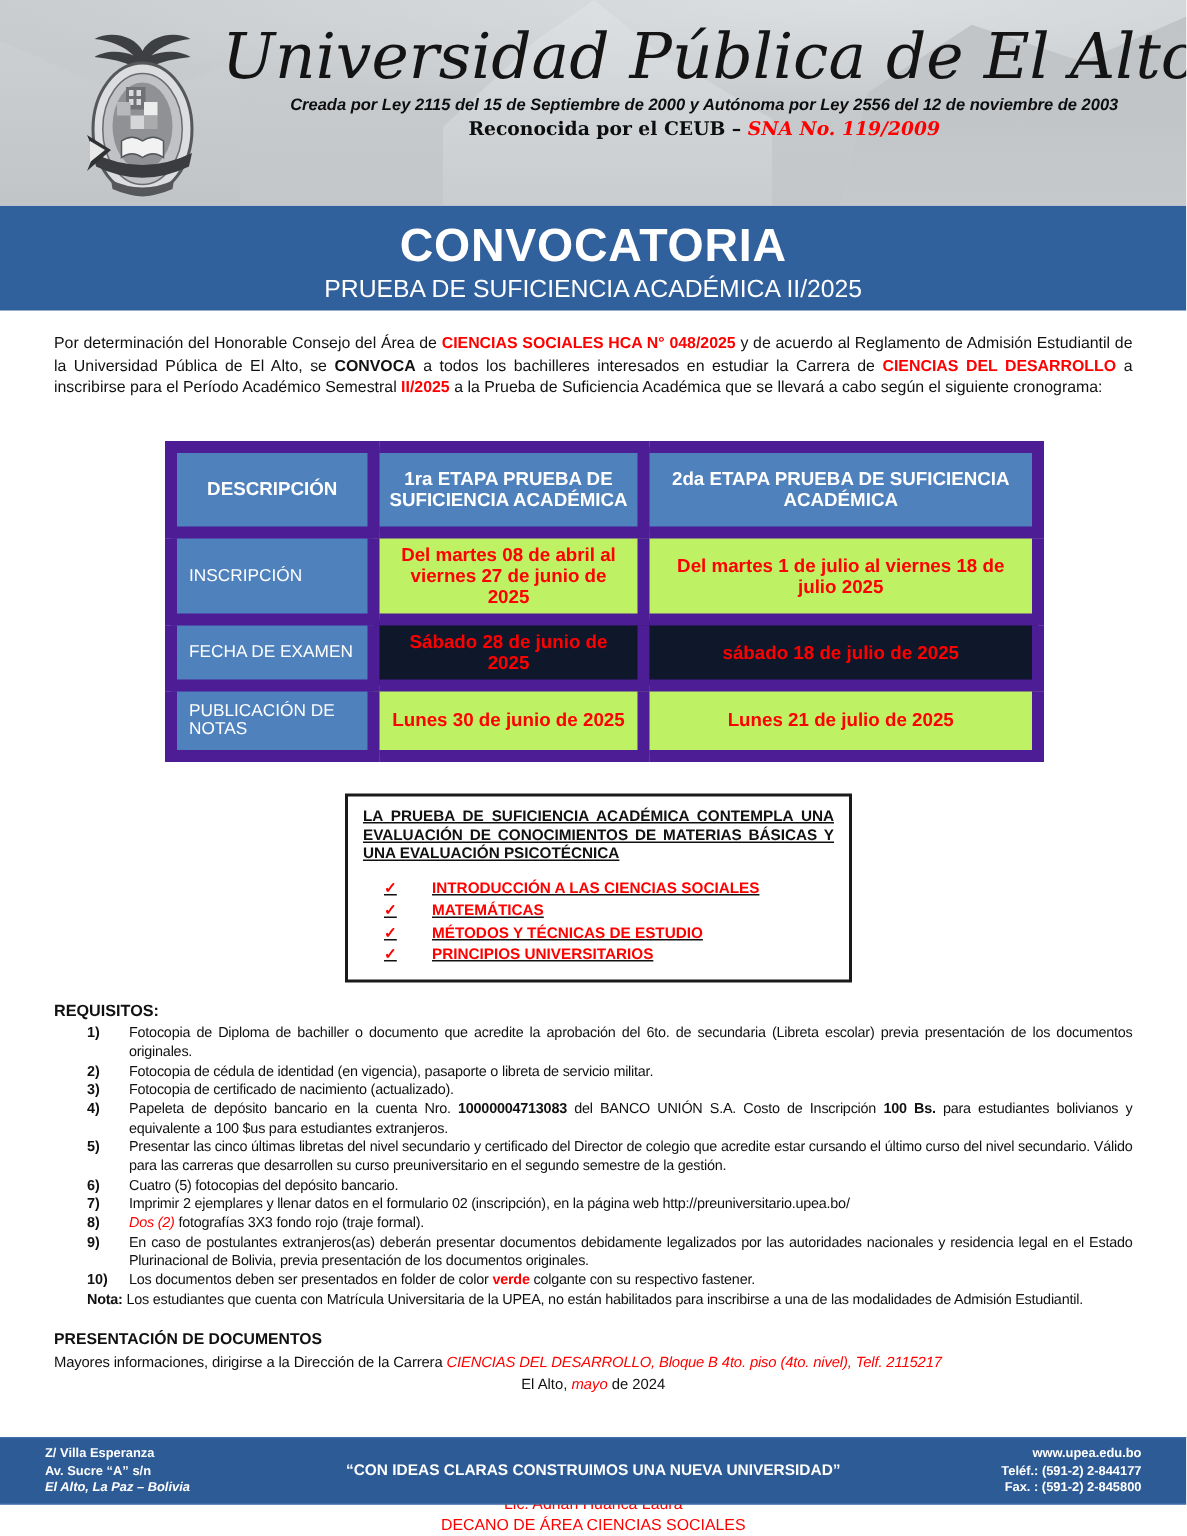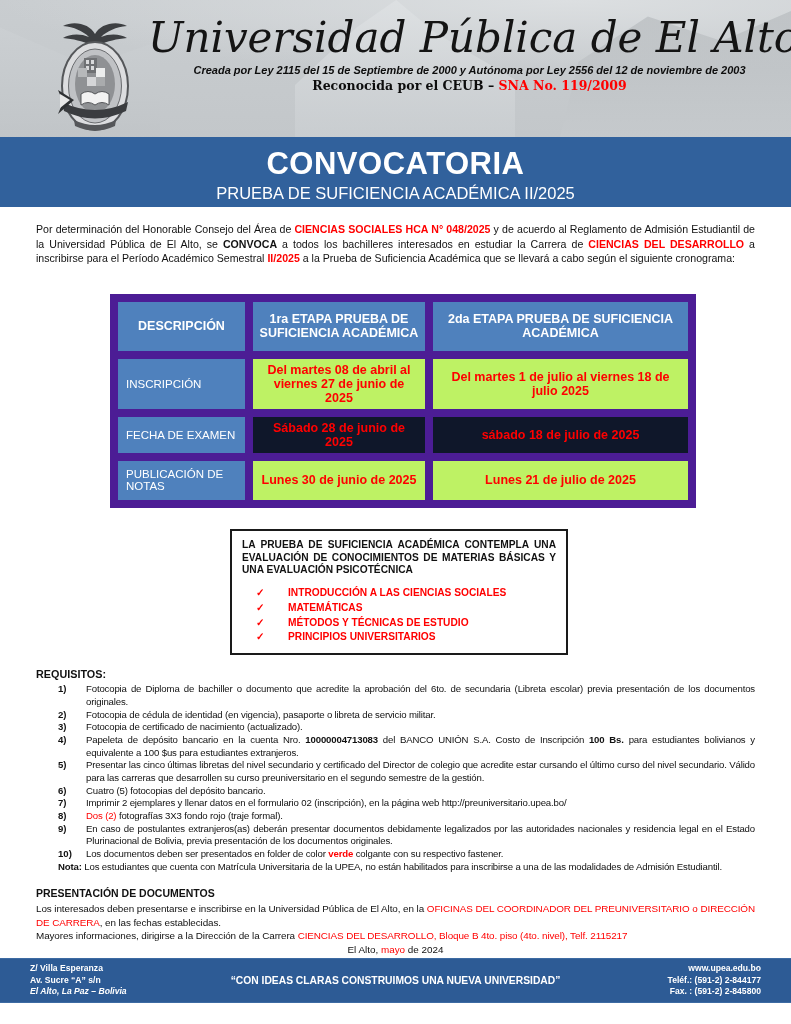--- a/index.html
+++ b/index.html
@@ -2,21 +2,21 @@
 <html><head>
 <meta charset="utf-8">
 <style>
   html,body{margin:0;padding:0;background:#ffffff;}
   .page{
     position:relative; width:791px; height:1024px; overflow:hidden;
     background:#ffffff; font-family:"Liberation Sans", sans-serif; color:#111;
   }
   
   .sg-b{font-weight:700;}
-  .sg-r{color:#FF0000;}
+  .sg-r{color:#FF0000;font-style:italic;}
   .sg-rb{color:#FF0000;font-weight:700;}
 
   
   .letterhead{
     position:relative; height:137px; overflow:hidden;
     background-color:#c6cacd;
     background-image:
       radial-gradient(120% 90% at 72% 0%, #dcdfe1 0%, rgba(220,223,225,0) 60%),
       linear-gradient(180deg,#c9cdd0 0%, #c3c7ca 100%);
   }
@@ -64,21 +64,21 @@
   }
   td.cell-data{color:#FF0000; font-weight:700; font-size:12.5px; text-align:center; padding:4px 8px;}
   tr.tint-m td.cell-data{background:#bef264;}
   tr.tint-l td.cell-data{background:#0f172a;}
   tr.r1 td{height:38px;} tr.r2 td{height:25px;} tr.r3 td{height:31px;}
 
   
   .eval-box{
     margin:21px 0 0 230px; width:338px; box-sizing:border-box;
     border:2px solid #1a1a1a; padding:8px 10px 9px 10px;
-    font-size:10.2px; font-weight:700; line-height:1.25;
+    font-size:10.2px; font-weight:700; line-height:1.25;text-decoration:underline;
   }
   .eval-par{text-align:justify; color:#111;}
   .eval-list{margin-top:10px;}
   .eval-item{display:flex; color:#FF0000; margin-top:2px;}
   .eval-check{flex:0 0 18px; margin-left:14px; margin-right:14px;}
 
   
   .reqs{margin:12px 36px 0 36px; font-size:9.6px; line-height:1.32;}
   .reqs-title{font-size:10.8px; font-weight:700; margin-bottom:2px;}
   .req-item{display:flex;}
@@ -251,21 +251,20 @@
     </div>
     <div class="req-item">
       <span class="req-num">10)</span>
       <span class="req-text"><span>Los documentos deben ser presentados en folder de color  </span><span class="sg-rb">verde</span><span>  colgante con su respectivo fastener.</span></span>
     </div>
     <div class="req-note"><span class="sg-b">Nota:</span><span>  Los estudiantes que cuenta con Matrícula Universitaria de la UPEA, no están habilitados para inscribirse a una de las modalidades de Admisión Estudiantil.</span></div>
   </div>
 
   <div class="presentation">
     <div class="pres-title">PRESENTACIÓN DE DOCUMENTOS</div>
-    <div class="pres-line"><span>Los interesados deben presentarse e inscribirse en la Universidad Pública de El Alto, en la </span><span class="sg-r">OFICINAS DEL COORDINADOR DEL PREUNIVERSITARIO o DIRECCIÓN DE CARRERA</span><span>, en las fechas establecidas.</span></div>
     <div class="pres-line"><span>Mayores informaciones, dirigirse a la Dirección de la Carrera  </span><span class="sg-r">CIENCIAS DEL DESARROLLO, Bloque B 4to. piso (4to. nivel), Telf. 2115217</span></div>
     <div class="pres-date"><span>El Alto, </span><span class="sg-r">mayo</span><span> de 2024</span></div>
   </div>
 
   <div class="signature">
     <div class="sig-name">Lic. Adrián Huanca Laura</div>
     <div class="sig-role">DECANO DE ÁREA CIENCIAS SOCIALES</div>
     <div class="sig-org">UNIVERSIDAD PÚBLICA DE EL ALTO</div>
   </div>
 

